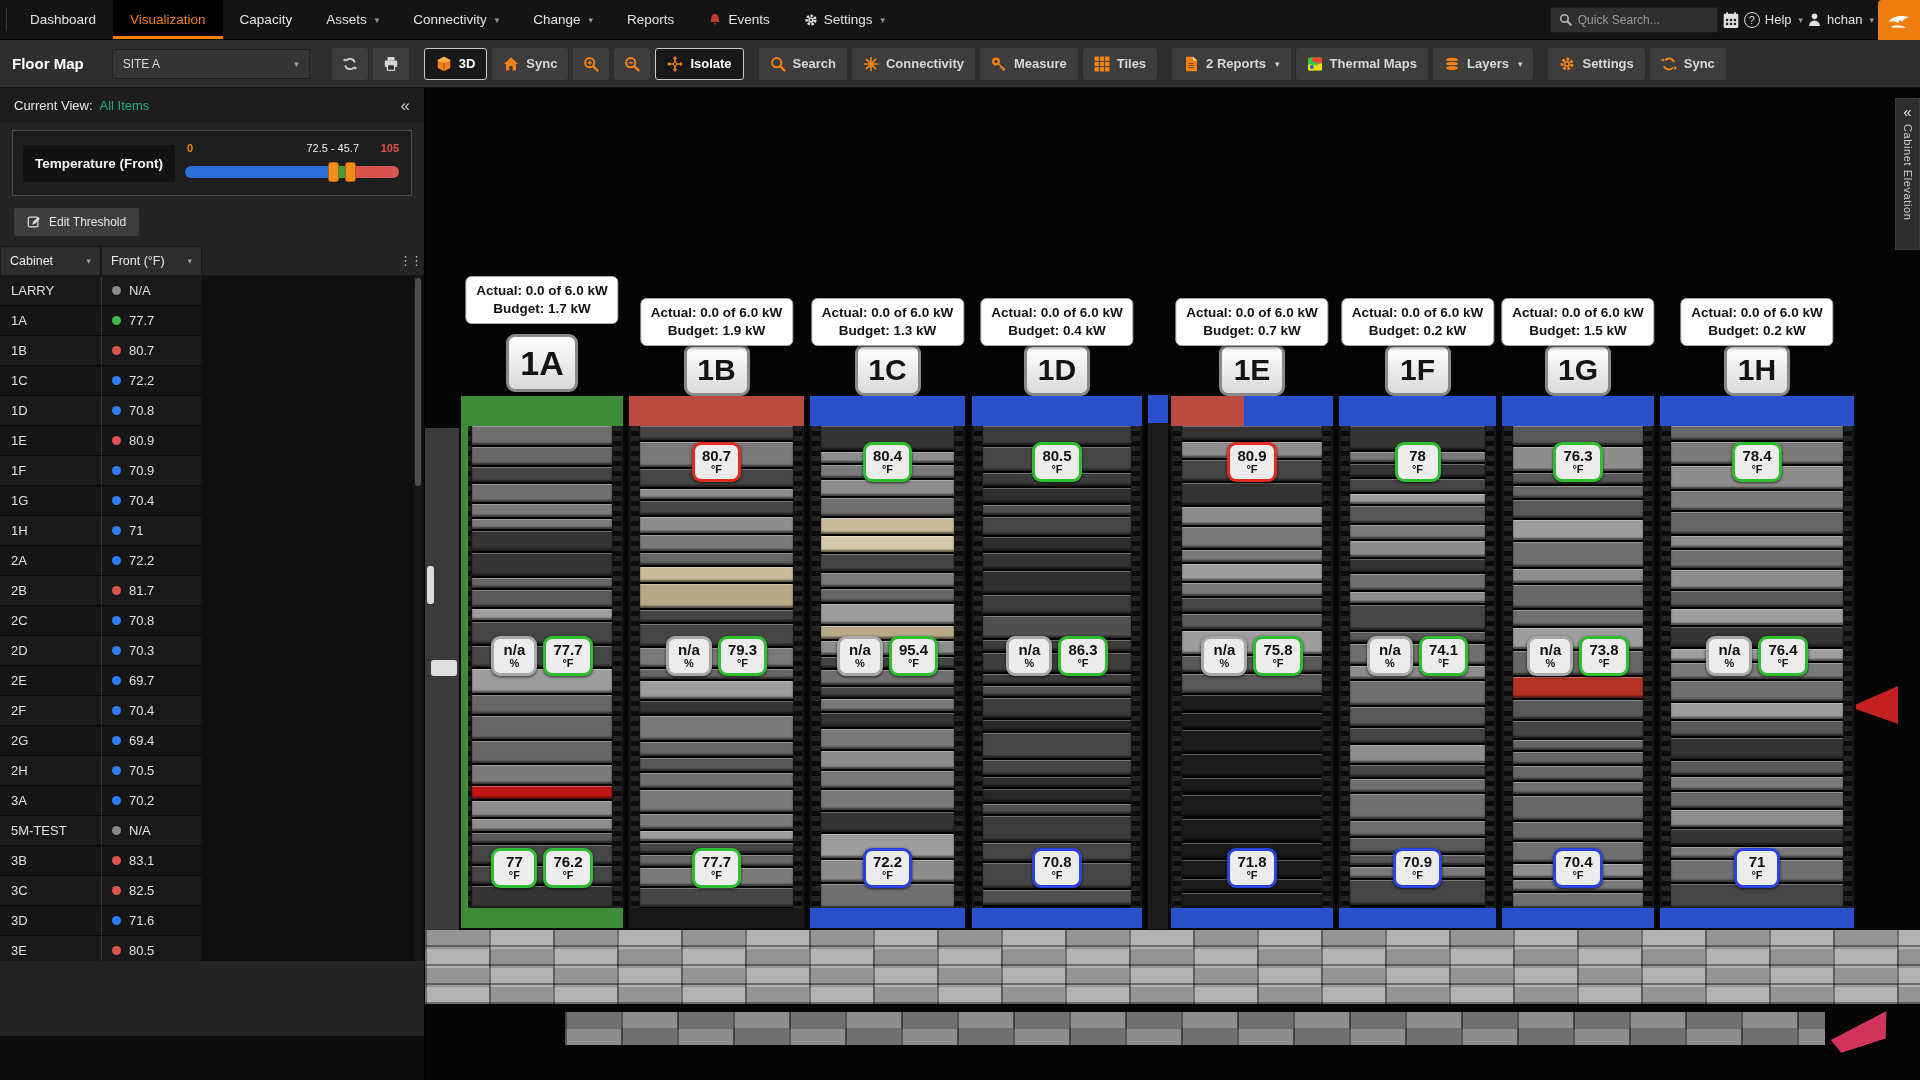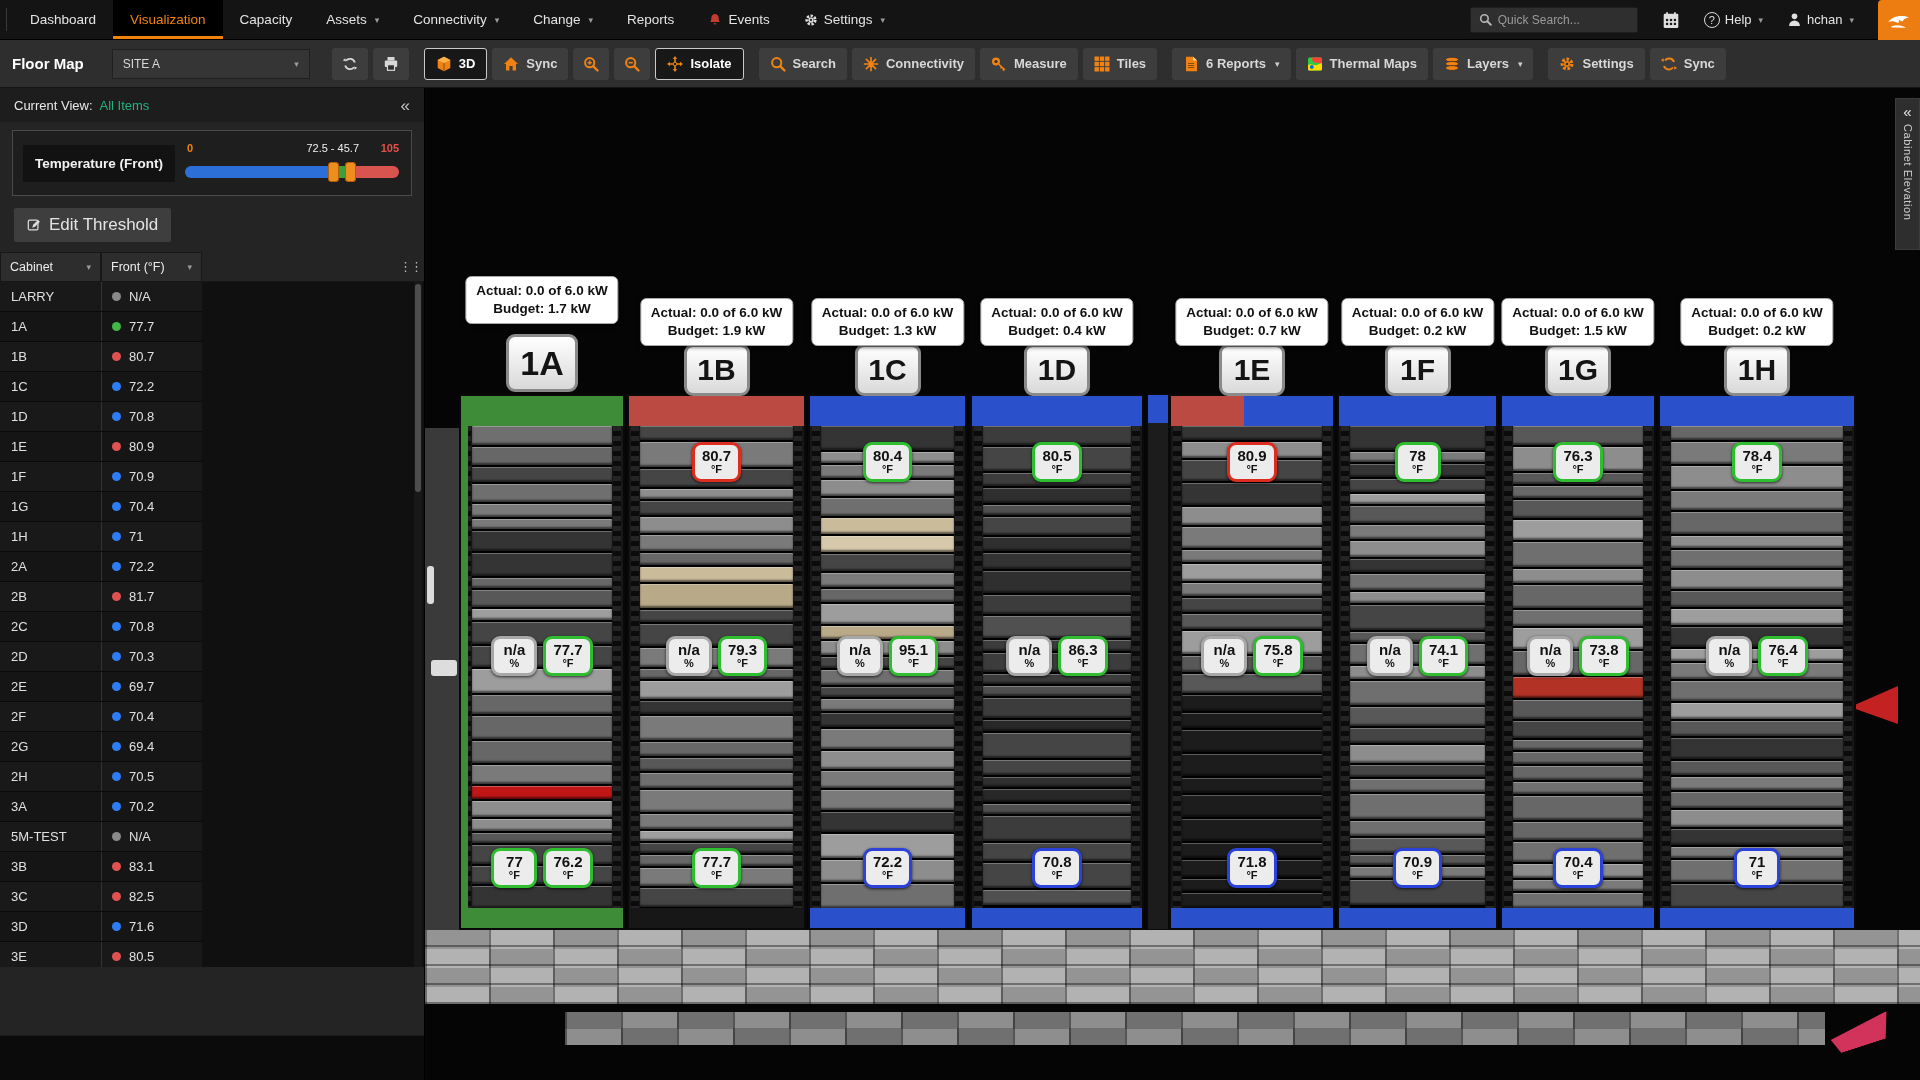--- a/index.html
+++ b/index.html
@@ -15,21 +15,21 @@
   .brand-name { color:#fff; font-size:16px; font-weight:bold; letter-spacing:.3px; }
   .brand-product { color:#cfcfcf; font-size:16px; }
   .nav-divider { width:1px; background:#3a3a3a; margin:8px 6px; }
   #nav-menu { display:flex; align-items:stretch; }
   .nav-item { display:flex; align-items:center; gap:6px; padding:0 17px; color:#e4e4e4;
     font-size:13.5px; cursor:pointer; position:relative; }
   .nav-item.active { background:#000; color:#f0820f; }
   .nav-item.active::after { content:""; position:absolute; left:0; right:0; bottom:0;
     height:3px; background:#f0820f; }
   .caret { font-size:9px; color:#9a9a9a; margin-left:2px; }
-  .nav-right { margin-left:auto; display:flex; align-items:center; gap:24px; }
+  .nav-right { margin-left:auto; display:flex; align-items:center; gap:4px; }
   .qsearch { display:flex; align-items:center; gap:6px; background:#2f2f2f; border:1px solid #1d1d1d;
     border-radius:2px; height:26px; width:168px; padding:0 8px; }
   .qs-input { background:transparent; border:none; outline:none; color:#ddd; font-size:12px; width:100%;
     font-family:"Liberation Sans","DejaVu Sans",sans-serif; }
   .qs-input::placeholder { color:#9a9a9a; }
   .nav-util { display:flex; align-items:center; gap:5px; color:#e4e4e4; font-size:13px; cursor:pointer; }
   .qmark { width:16px; height:16px; border:1.5px solid #ddd; border-radius:50%; display:inline-flex;
     align-items:center; justify-content:center; font-size:11px; color:#ddd; }
   .corner-logo { width:42px; height:40px; background:#ee7d11; display:flex; align-items:center;
     justify-content:center; border-radius:4px 0 0 0; }
@@ -62,21 +62,21 @@
   .temp-label { background:#121212; color:#f2f2f2; font-weight:bold; font-size:13.5px;
     padding:11px 12px; white-space:nowrap; }
   .grad-zone { flex:1; position:relative; height:42px; }
   .grad-min { position:absolute; left:2px; top:0; font-size:11px; font-weight:bold; color:#f0820f; }
   .grad-range { position:absolute; right:40px; top:0; font-size:11px; color:#eee; }
   .grad-max { position:absolute; right:0; top:0; font-size:11px; font-weight:bold; color:#e4504a; }
   .grad-bar { position:absolute; left:0; right:0; bottom:6px; height:12px; border-radius:6px; }
   .grad-handle { position:absolute; bottom:2px; width:11px; height:20px; border-radius:3px;
     border:1px solid #b06000; cursor:pointer; }
   .side-btn { display:flex; align-items:center; gap:8px; background:#3e3e3e; color:#e4e4e4;
-    font-size:17px; padding:7px 13px; border:none; border-radius:2px; cursor:pointer;
+    font-size:12px; padding:7px 13px; border:none; border-radius:2px; cursor:pointer;
     font-family:"Liberation Sans","DejaVu Sans",sans-serif;text-align:center; }
   #edit-threshold { margin:12px 0 0 14px; }
   .reading-row { display:flex; align-items:center; gap:12px; margin:7px 0 0 14px; }
   .updated-text { font-size:13px; color:#fff; }
 
   .cab-table { margin-top:10px; position:relative; }
   .t-head { display:flex; height:30px; }
   .t-hcell { display:flex; align-items:center; background:#2d2d2d; border:1px solid #171717;
     font-size:12.5px; color:#ececec; padding:0 9px; cursor:pointer; }
   .t-hcell .caret { margin-left:auto; }
@@ -394,21 +394,21 @@
       <div class="tbtn" style="margin-left: 10px;">
         <span class="ic" style="height: 16px; width: 16px;">
           <svg viewBox="0 0 16 16">
             <path d="M3 .8h7.2L14 4.6v10.6H3z" fill="#ef8212"></path>
             <path d="M10.2.8L14 4.6h-3.8z" fill="#ffd9a0"></path>
             <g stroke="#8a4d00" stroke-width="1">
               <path d="M5 7.5h6M5 9.5h6M5 11.5h6"></path>
             </g>
           </svg>
         </span>
-        <span>6 Reports</span>
+        <span>2 Reports</span>
         <span class="caret">▾</span>
       </div>
       <div class="tbtn">
         <span class="ic" style="height: 16px; width: 16px;">
           <svg viewBox="0 0 16 16">
             <rect x="1" y="1.5" width="14" height="13" rx="1.5" fill="#2ecc40"></rect>
             <path d="M1 9c3-2 6 1 9 0s4-3 5-2v6a1.5 1.5 0 0 1-1.5 1.5h-11A1.5 1.5 0 0 1 1 13z" fill="#ffdc00"></path>
             <path d="M5 1.5h8.5A1.5 1.5 0 0 1 15 3v4c-2 1.5-4-1-6.5-.5S5 4 5 1.5z" fill="#ff4136"></path>
             <circle cx="4.8" cy="11" r="2" fill="#0074d9"></circle>
           </svg>
@@ -848,21 +848,21 @@
             <span class="bv">80.4</span>
             <span class="bu">°F</span>
           </div>
         </div>
         <div class="badges mid">
           <div class="badge" style="border-color: rgb(168, 168, 168);">
             <span class="bv">n/a</span>
             <span class="bu">%</span>
           </div>
           <div class="badge" style="border-color: rgb(47, 190, 47);">
-            <span class="bv">95.1</span>
+            <span class="bv">95.4</span>
             <span class="bu">°F</span>
           </div>
         </div>
         <div class="badges bot">
           <div class="badge" style="border-color: rgb(43, 67, 216);">
             <span class="bv">72.2</span>
             <span class="bu">°F</span>
           </div>
         </div>
       </div>

